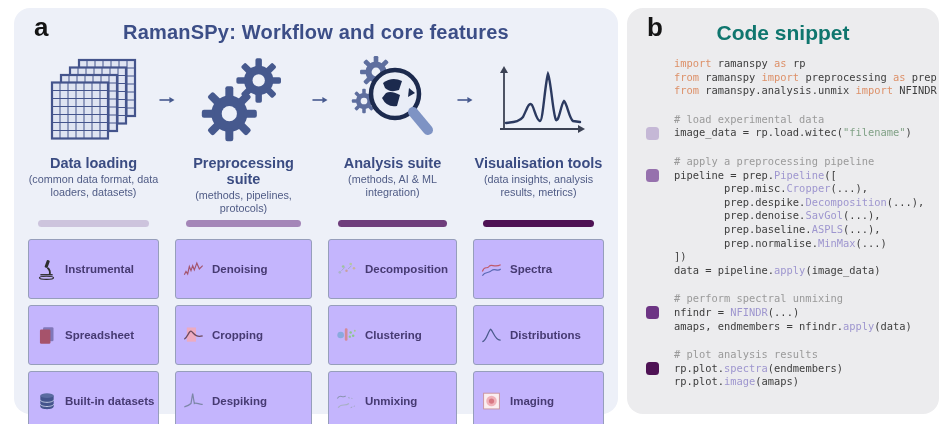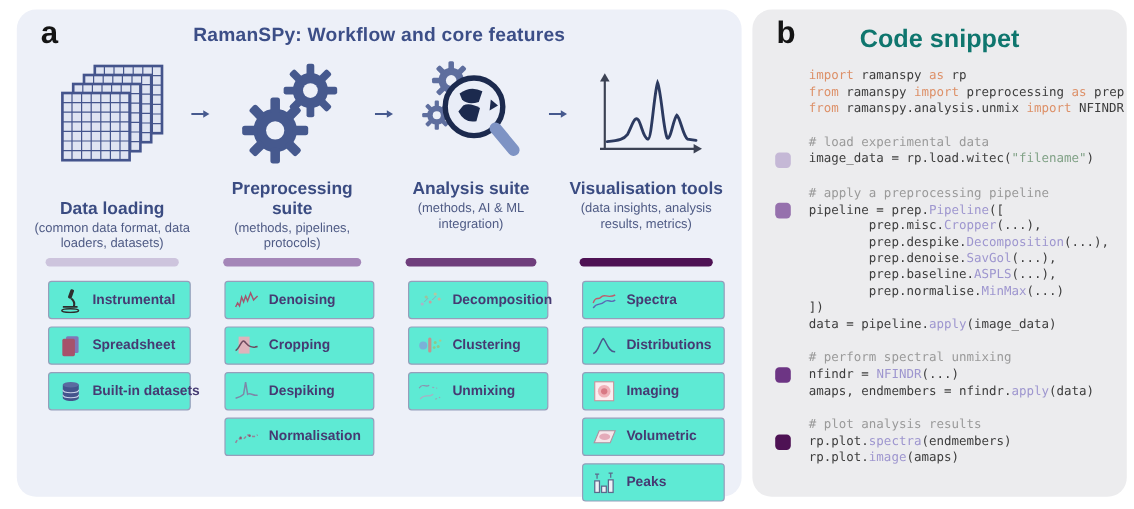--- a/index.html
+++ b/index.html
@@ -2,32 +2,32 @@
 <html style="--kw: #dd9068; --cm: #9a9a9a; --str: #80a186; --fn: #9e96cf; --codetext: #3d3d3d;"><head>
 <meta charset="utf-8">
 <style>
   html,body{margin:0;padding:0;background:#ffffff;}
   body{width:945px;height:424px;font-family:"Liberation Sans",sans-serif;overflow:hidden;}
   .figure{position:relative;width:945px;height:424px;background:#fff;}
   .panel{position:absolute;border-radius:16px;box-sizing:border-box;}
   .panel-a{left:14px;top:8px;width:604px;height:406px;background:#edf0f8;}
   .panel-b{left:627px;top:8px;width:312px;height:406px;background:#ececee;}
   .panel-label{position:absolute;left:20px;top:4px;font-size:26px;font-weight:bold;color:#141414;}
-  .panel-title-a{text-align:center;padding-top:13px;font-size:16px;font-weight:bold;color:#3c4e87;letter-spacing:.2px;}
+  .panel-title-a{text-align:center;padding-top:13px;font-size:20px;font-weight:bold;color:#3c4e87;letter-spacing:.2px;}
   .panel-title-b{text-align:center;padding-top:13px;font-size:21px;font-weight:bold;color:#0f766e;}
   .workflow-grid{display:grid;grid-template-columns:131px 16px 137px 16px 129px 16px 131px;grid-template-rows:104px 62px 18px auto;padding:4px 10px 0 14px;}
   .icon-cell{display:flex;align-items:center;justify-content:center;}
   .arrow-cell{display:flex;align-items:center;justify-content:center;}
   .head-cell{text-align:center;padding-top:3px;}
   .stage-title{font-size:14.5px;font-weight:bold;color:#3b4c82;}
   .stage-sub{font-size:10.8px;color:#4f5b85;line-height:1.22;margin-top:2px;}
   .bar-cell{display:flex;align-items:center;justify-content:center;}
   .stage-bar{width:84%;height:7px;border-radius:4px;}
   .list-cell{padding-top:7px;}
-  .feature-item{display:flex;align-items:center;gap:7px;background:#5eead4;border:1px solid #969ebb;border-radius:3px;padding:4px 6px;margin-bottom:6px;height:22px;box-sizing:content-box;margin-left:12px;}
+  .feature-item{display:flex;align-items:center;gap:7px;background:#c4b5fd;border:1px solid #969ebb;border-radius:3px;padding:18px 6px;margin-bottom:6px;height:22px;box-sizing:content-box;}
   .fi-icon{width:23px;height:21px;flex:0 0 auto;display:flex;align-items:center;justify-content:center;}
   .fi-label{font-size:11.5px;font-weight:bold;color:#463a72;white-space:nowrap;}
   .code-block{margin:12px 10px 0 47px;font-family:"DejaVu Sans Mono",monospace;font-size:10.4px;line-height:13.6px;color:var(--codetext,#3d3d3d);}
   .code-line{position:relative;white-space:pre;min-height:13.6px;}
   .code-line.blank{height:15px;}
   .code-marker{position:absolute;left:-28px;top:0.5px;width:13px;height:13px;border-radius:3.5px;}
   .tok-kw{color:var(--kw);} .tok-cm{color:var(--cm);} .tok-str{color:var(--str);} .tok-fn{color:var(--fn);}
 </style>
 </head>
 <body>
@@ -51,21 +51,21 @@
             <g transform="translate(13,18)">
               <rect width="56" height="56" fill="#dfe4f2" stroke="#44548c" stroke-width="2.2"></rect>
               <path d="M8 0V56M0 8H56M16 0V56M0 16H56M24 0V56M0 24H56M32 0V56M0 32H56M40 0V56M0 40H56M48 0V56M0 48H56" stroke="#44548c" stroke-width="1" fill="none"></path>
             </g>
             <g transform="translate(4,25.5)">
               <rect width="56" height="56" fill="#dfe4f2" stroke="#44548c" stroke-width="2.2"></rect>
               <path d="M8 0V56M0 8H56M16 0V56M0 16H56M24 0V56M0 24H56M32 0V56M0 32H56M40 0V56M0 40H56M48 0V56M0 48H56" stroke="#44548c" stroke-width="1" fill="none"></path>
             </g>
           </svg>
         </div>
-        <div class="head-cell" style="grid-area: 2 / 1; margin-top: 16px;">
+        <div class="head-cell" style="grid-area: 2 / 1;">
           <div class="stage-title">Data loading</div>
           <div class="stage-sub">(common data format, data loaders, datasets)</div>
         </div>
         <div class="bar-cell" style="grid-area: 3 / 1;">
           <div class="stage-bar" style="background: rgb(205, 196, 221);"></div>
         </div>
         <div class="list-cell" style="grid-area: 4 / 1;">
           <div class="feature-item">
             <span class="fi-icon">
               <svg width="21" height="21" viewBox="0 0 24 24">

